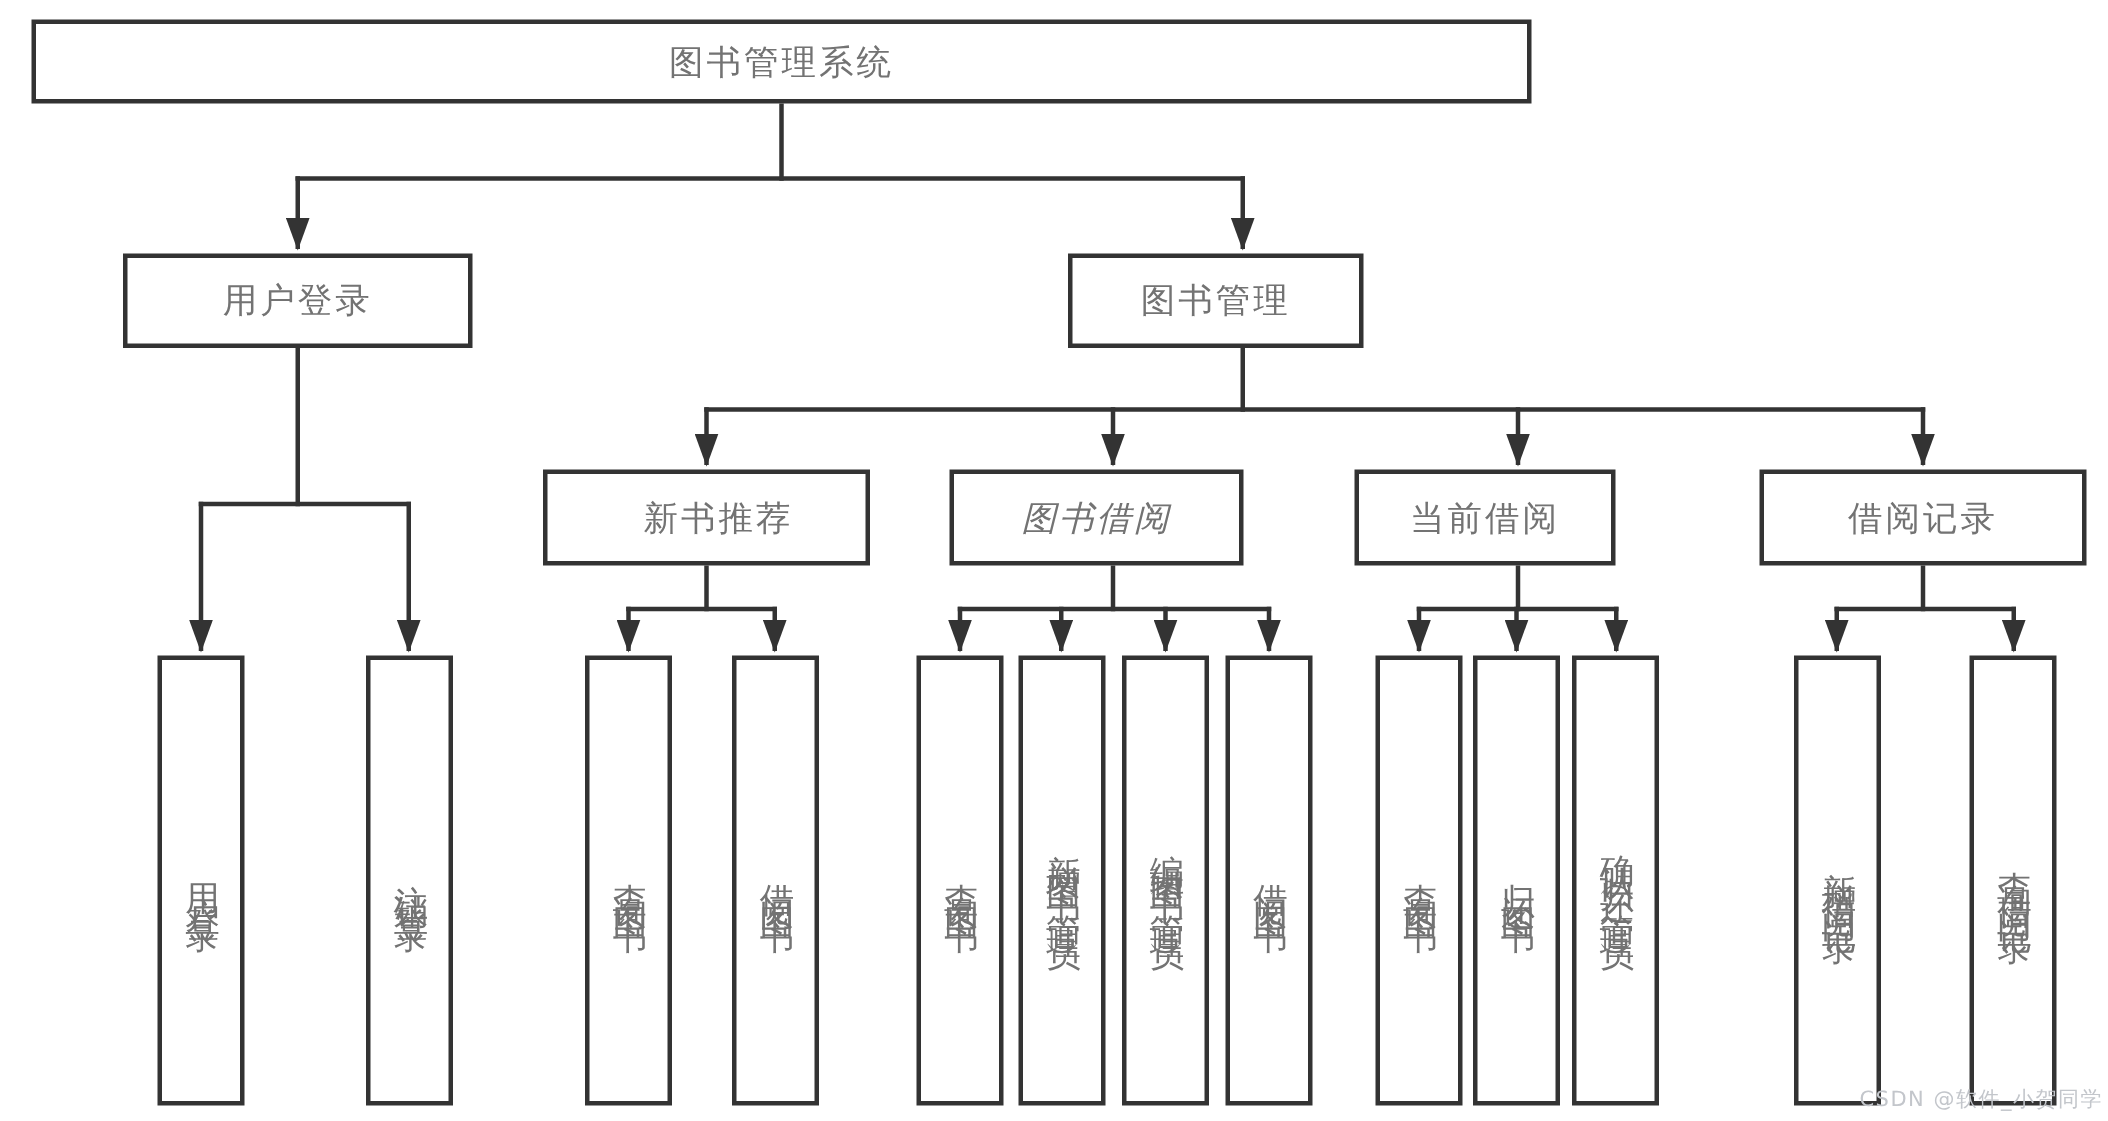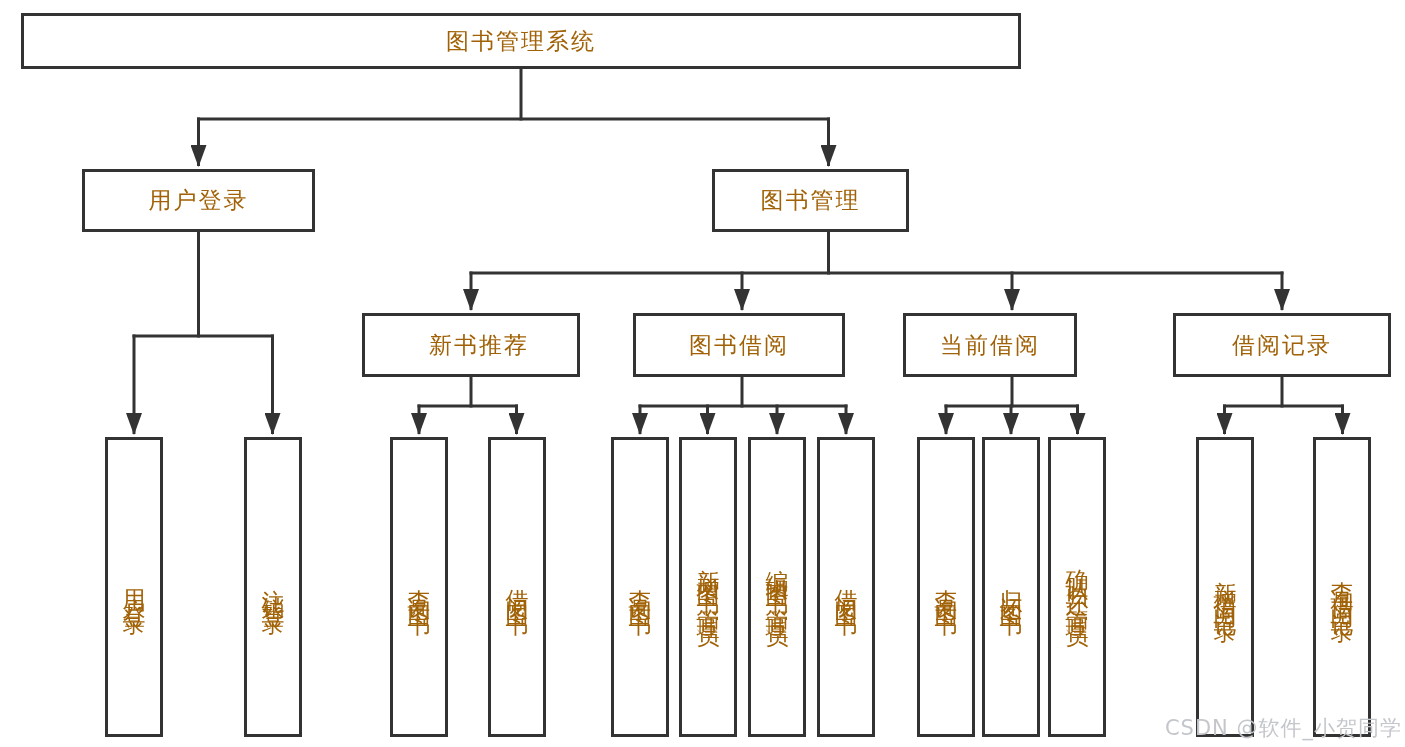--- a/index.html
+++ b/index.html
@@ -26,41 +26,41 @@
     stroke-width: 3;
   }
   .node {
     position: absolute;
     box-sizing: border-box;
     border: 3px solid #333333;
     background: #ffffff;
     display: flex;
     align-items: center;
     justify-content: center;
-    color: #a16207;
+    color: #737373;
     z-index: 2;
   }
   .hnode {
     font-size: 23px;
     letter-spacing: 2px;
     white-space: nowrap;
   }
   .vnode span {
     writing-mode: vertical-rl;
     text-orientation: mixed;
     font-size: 23px;
     letter-spacing: 8px;
     line-height: 1;
     white-space: nowrap;
   }
   #watermark {
     position: absolute;
     right: 3px;
     bottom: 5px;
-    font-size: 21px;
+    font-size: 14px;
     color: #c3c6cb;
     letter-spacing: 1px;
     z-index: 3;
     white-space: nowrap;
   }
 </style>
 </head>
 <body>
 
 <div id="canvas">
@@ -120,21 +120,21 @@
   <div class="node hnode" style="left:82px; top:169px; width:233px; height:63px;">
     <span>用户登录</span>
   </div>
   <div class="node hnode" style="left:712px; top:169px; width:197px; height:63px;">
     <span>图书管理</span>
   </div>
 
   <div class="node hnode" style="left:362px; top:313px; width:218px; height:64px;padding-left:16px;">
     <span>新书推荐</span>
   </div>
-  <div class="node hnode" style="left:633px; top:313px; width:212px; height:64px;">
+  <div class="node hnode" style="left:633px; top:313px; width:196px; height:64px;font-style:italic;">
     <span>图书借阅</span>
   </div>
   <div class="node hnode" style="left:903px; top:313px; width:174px; height:64px;">
     <span>当前借阅</span>
   </div>
   <div class="node hnode" style="left:1173px; top:313px; width:218px; height:64px;">
     <span>借阅记录</span>
   </div>
 
   <div class="node vnode" style="left:105px; top:437px; width:58px; height:300px;">

